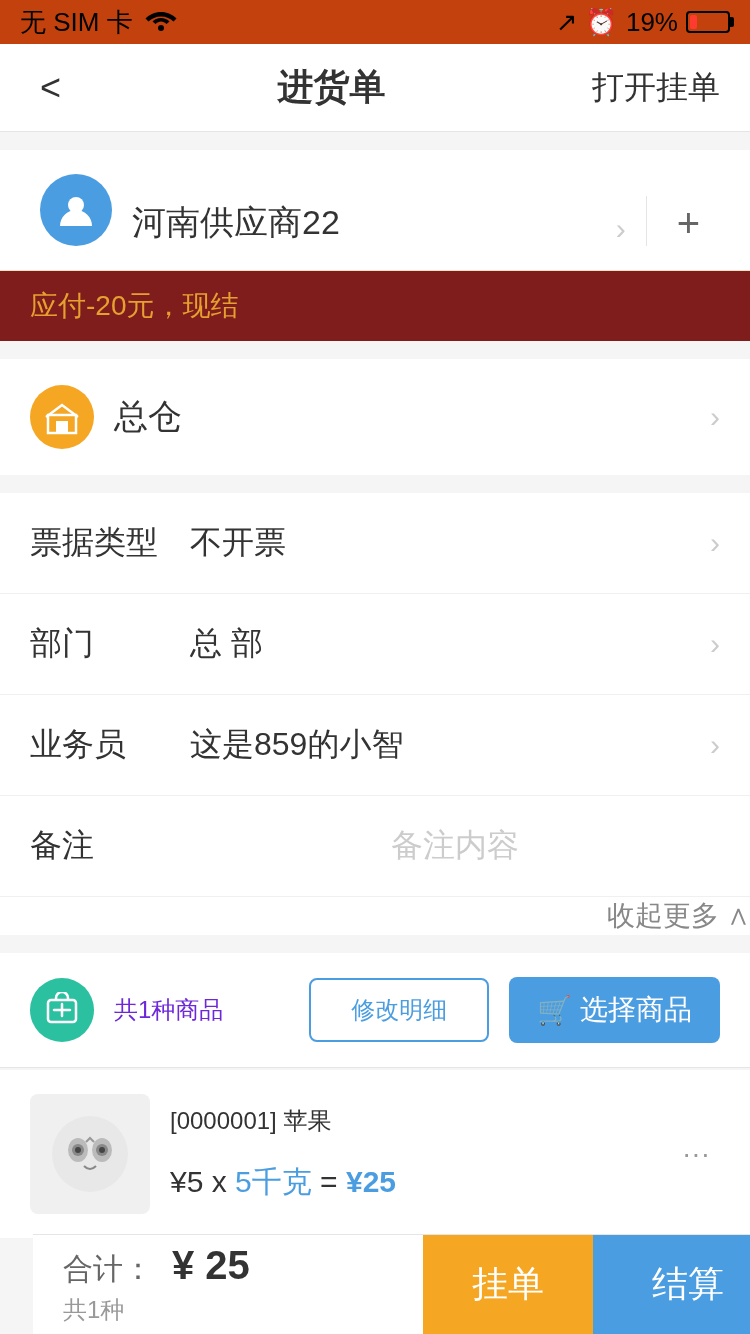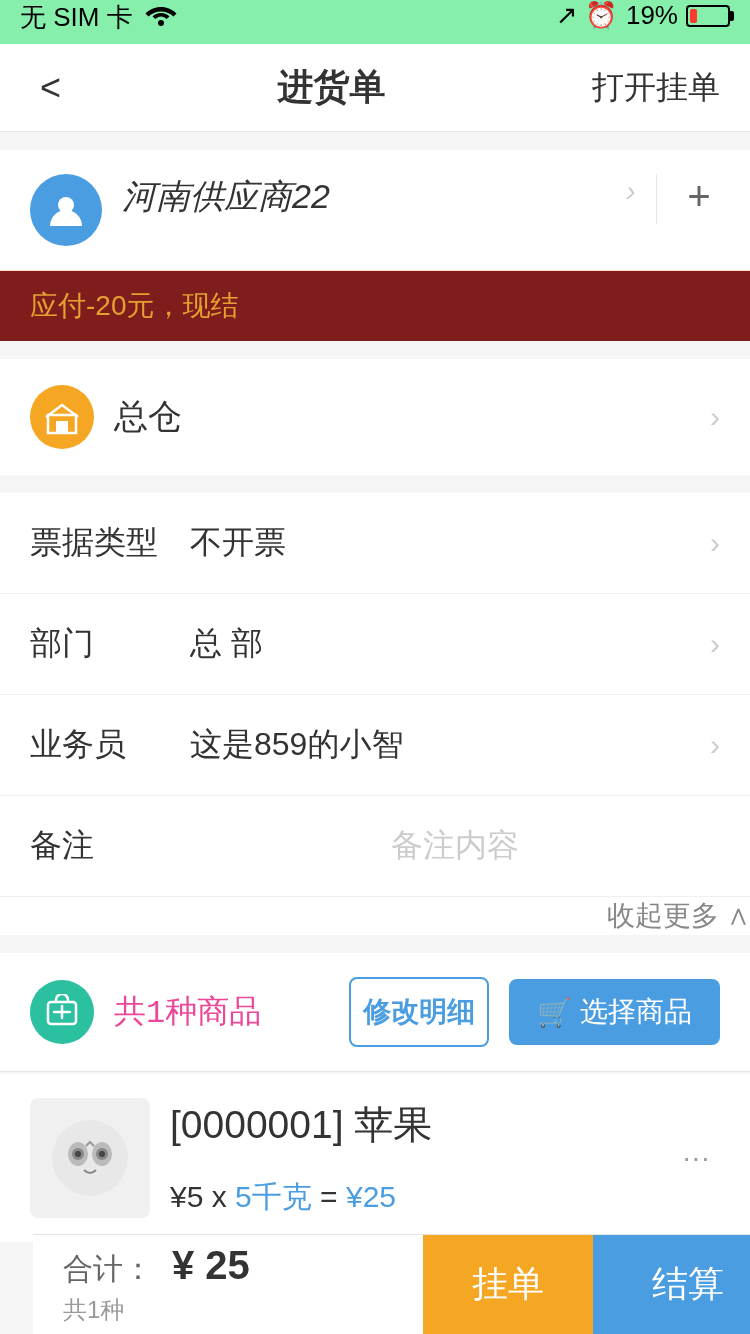--- a/index.html
+++ b/index.html
@@ -10,23 +10,23 @@
       width: 750px;
       min-height: 1334px;
       overflow-x: hidden;
       font-size: 32px;
     }
 
     
     .status-bar {
       width: 750px;
       height: 44px;
-      background: #86efac;
-      display: flex;
-      align-items: flex-start;
+      background: #c2410c;
+      display: flex;
+      align-items: center;
       justify-content: space-between;
       padding: 0 20px;
       font-size: 26px;
       color: #000;
     }
     .status-bar-left { display: flex; align-items: center; gap: 10px; }
     .status-bar-center { font-size: 30px; font-weight: 500; }
     .status-bar-right { display: flex; align-items: center; gap: 8px; font-size: 26px; }
     .battery-icon {
       width: 44px; height: 22px; border: 2px solid #000; border-radius: 4px; position: relative; display: inline-flex; align-items: center; padding: 2px;
@@ -53,24 +53,23 @@
     .divider { height: 18px; background: #f5f5f5; }
     .thin-divider { height: 1px; background: #e5e5e5; }
 
     
     .section-white { background: #fde047; }
 
     
     .supplier-row {
       background: #fff;
       display: flex;
-      align-items: flex-start;
-      padding: 24px 30px;
+      align-items: flex-end;
+      padding: 24px 40px;
       min-height: 90px;
-      font-style: italic;
     }
     .supplier-avatar {
       width: 72px; height: 72px; border-radius: 50%; background: #4a9de0;
       display: flex; align-items: center; justify-content: center;
       color: #fff; font-size: 32px; flex-shrink: 0;
     }
     .supplier-name { flex: 1; font-size: 34px; color: #333; margin-left: 20px; }
     .row-chevron { color: #ccc; font-size: 30px; }
     .supplier-divider { width: 1px; height: 50px; background: #e5e5e5; margin: 0 20px; }
     .supplier-add { color: #666; font-size: 40px; padding: 0 10px; cursor: pointer; }
@@ -130,30 +129,29 @@
       display: flex;
       align-items: center;
       padding: 24px 30px;
       gap: 20px;
     }
     .product-count-icon {
       width: 64px; height: 64px; border-radius: 50%; background: #2bc0a0;
       display: flex; align-items: center; justify-content: center;
       color: #fff; font-size: 30px; flex-shrink: 0;
     }
-    .product-count-text { flex: 1; font-size: 32px; color: #ec4899; font-family: Liberation Mono, monospace; }
+    .product-count-text { flex: 1; font-size: 24px; color: #6d28d9; }
     .btn-outline {
       border: 2px solid #4a9de0;
       color: #4a9de0;
       background: #fff;
-      padding: 14px 12px;
+      padding: 14px 40px;
       border-radius: 8px;
-      font-size: 28px;
+      font-size: 24px;
       cursor: pointer;
-      font-weight: bold;
     }
     .btn-primary {
       background: #4a9de0;
       color: #fff;
       border: none;
       padding: 14px 28px;
       border-radius: 8px;
       font-size: 28px;
       cursor: pointer;
       display: flex;
@@ -169,24 +167,24 @@
       padding: 24px 30px;
       margin-top: 2px;
       gap: 20px;
     }
     .product-thumbnail {
       width: 120px; height: 120px; background: #f0f0f0; border-radius: 8px;
       display: flex; align-items: center; justify-content: center;
       flex-shrink: 0; overflow: hidden;
     }
     .product-info { flex: 1; }
-    .product-name { font-size: 39px; color: #333; margin-bottom: 25px; }
+    .product-name { font-size: 24px; color: #333; margin-bottom: 25px; }
     .product-price { font-size: 30px; color: #333; }
     .product-price .blue { color: #4a9de0; }
-    .product-price .price-total { color: #4a9de0; font-weight: 400; }
+    .product-price .price-total { color: #4a9de0; font-weight: 700; }
     .product-more { color: #999; font-size: 28px; cursor: pointer; padding: 10px; }
 
     
     .bottom-bar {
       position: fixed;
       bottom: 0;
       width: 750px;
       height: 100px;
       background: #fff;
       display: flex;

